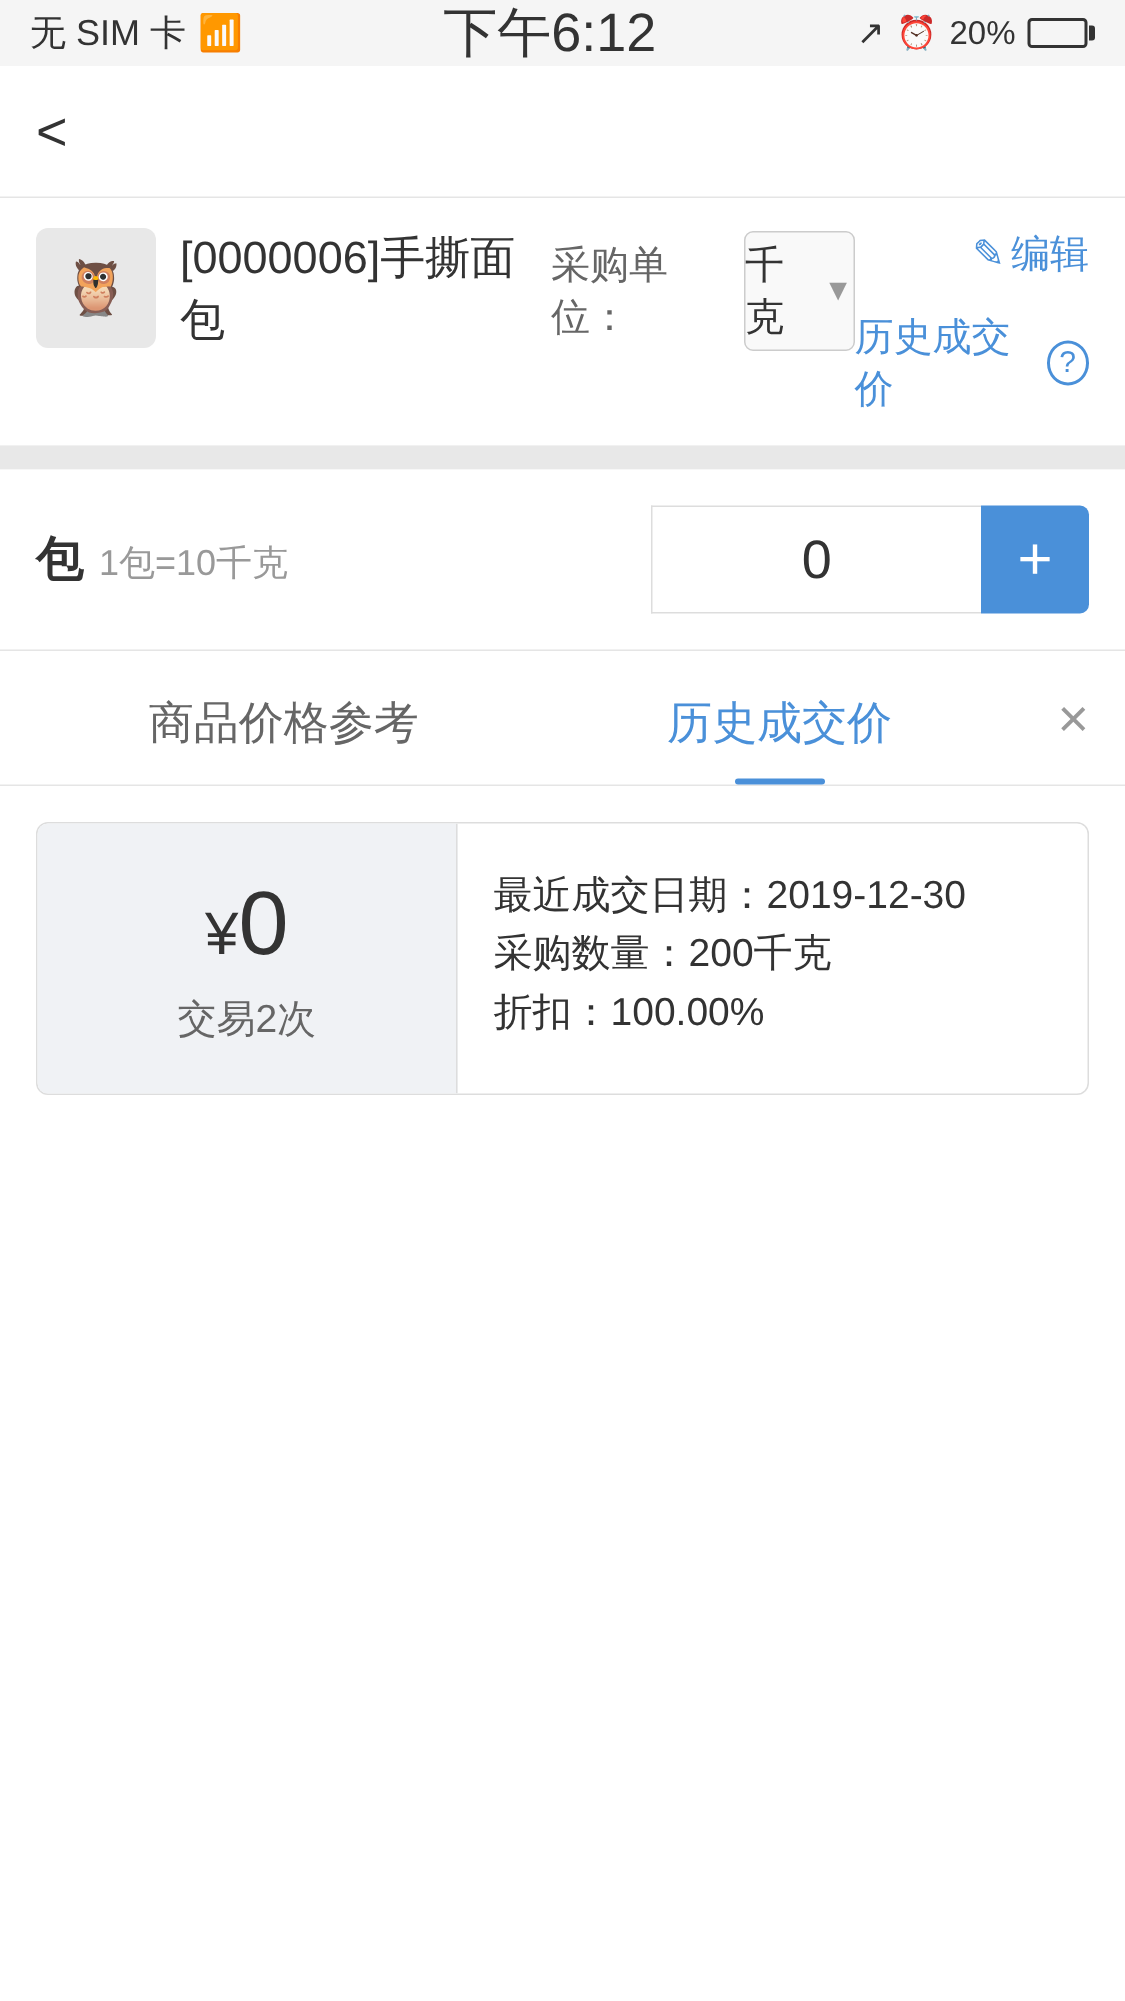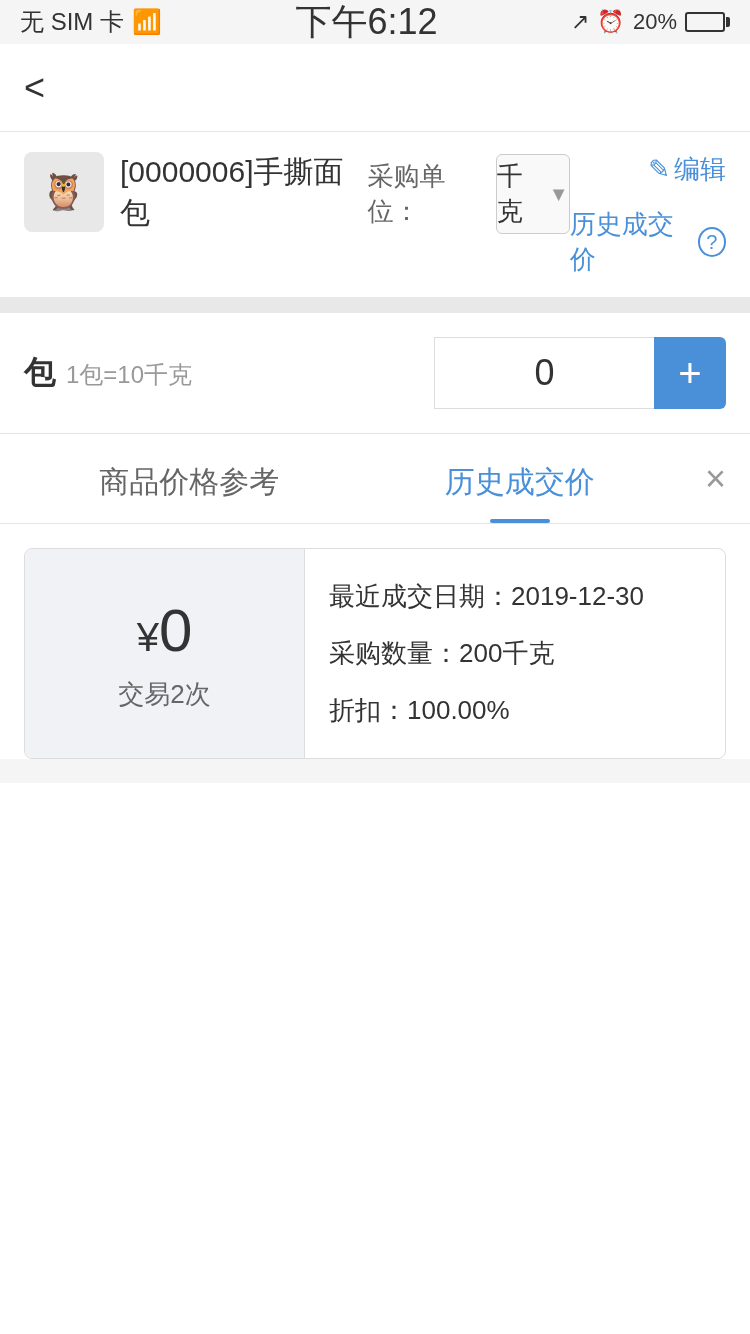--- a/index.html
+++ b/index.html
@@ -317,21 +317,20 @@
     }
     .trade-count {
       font-size: 26px;
       color: #666;
     }
     .price-card-right {
       flex: 1;
       padding: 28px 24px;
       display: flex;
       flex-direction: column;
-      gap: 18px;
     }
     .price-detail-row {
       font-size: 26px;
       color: #333;
       line-height: 1.5;
     }
 
     
     .tab-content {
       min-height: 200px;

